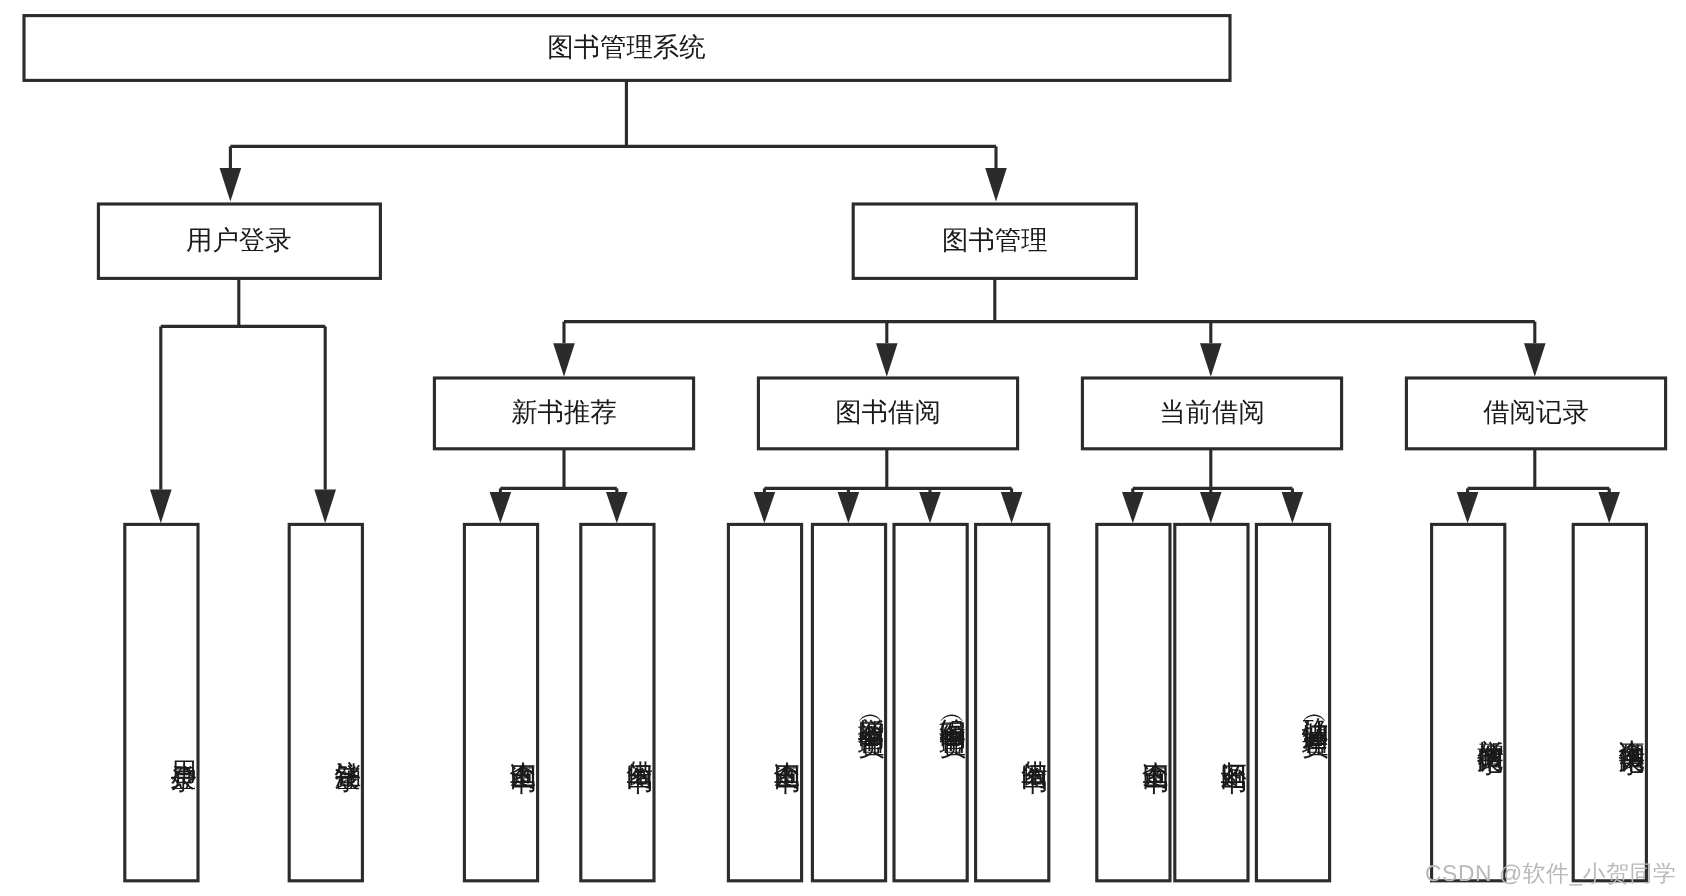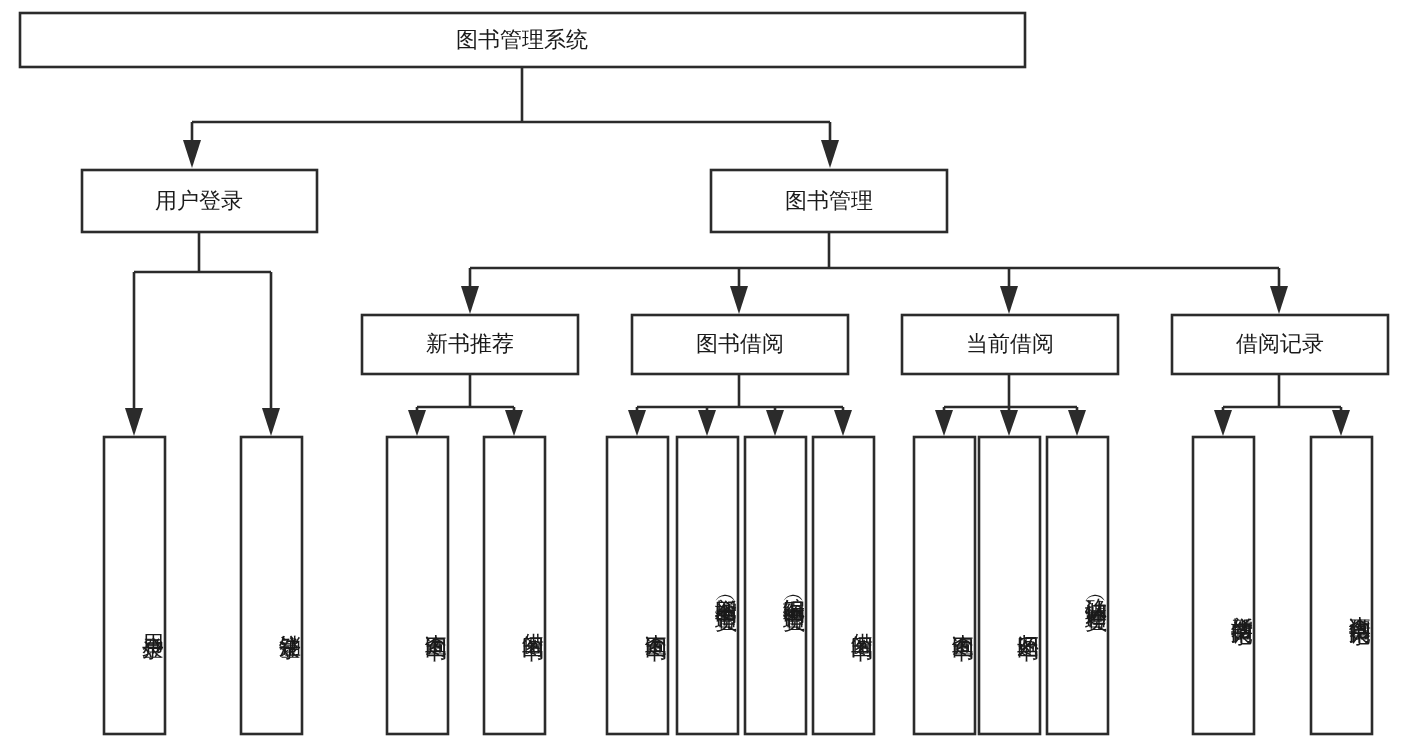--- a/index.html
+++ b/index.html
@@ -194,13 +194,14 @@
   <div class="node-label-v" style="left:745px; top:443px; width:61px; height:291px;">编辑图书（管理员）</div>
   <div class="node-label-v" style="left:813px; top:505px; width:61px; height:229px;">借阅图书</div>
 
   <div class="node-label-v" style="left:914px; top:505px; width:61px; height:229px;">查询图书</div>
   <div class="node-label-v" style="left:979px; top:505px; width:61px; height:229px;">归还图书</div>
   <div class="node-label-v" style="left:1047px; top:443px; width:61px; height:291px;">确认归还（管理员）</div>
 
   <div class="node-label-v" style="left:1193px; top:473px; width:61px; height:261px;">新增借阅记录</div>
   <div class="node-label-v" style="left:1311px; top:473px; width:61px; height:261px;">查询借阅记录</div>
 
+  <div class="watermark">CSDN @软件_小贺同学</div>
 </div>
 
 </body></html>

